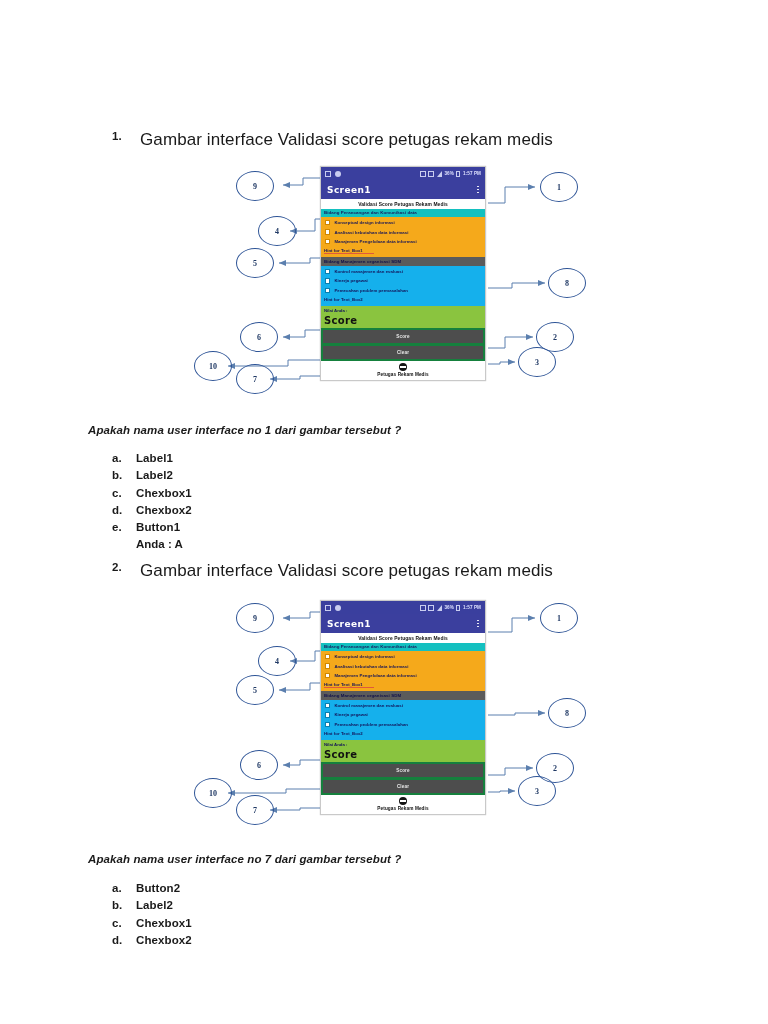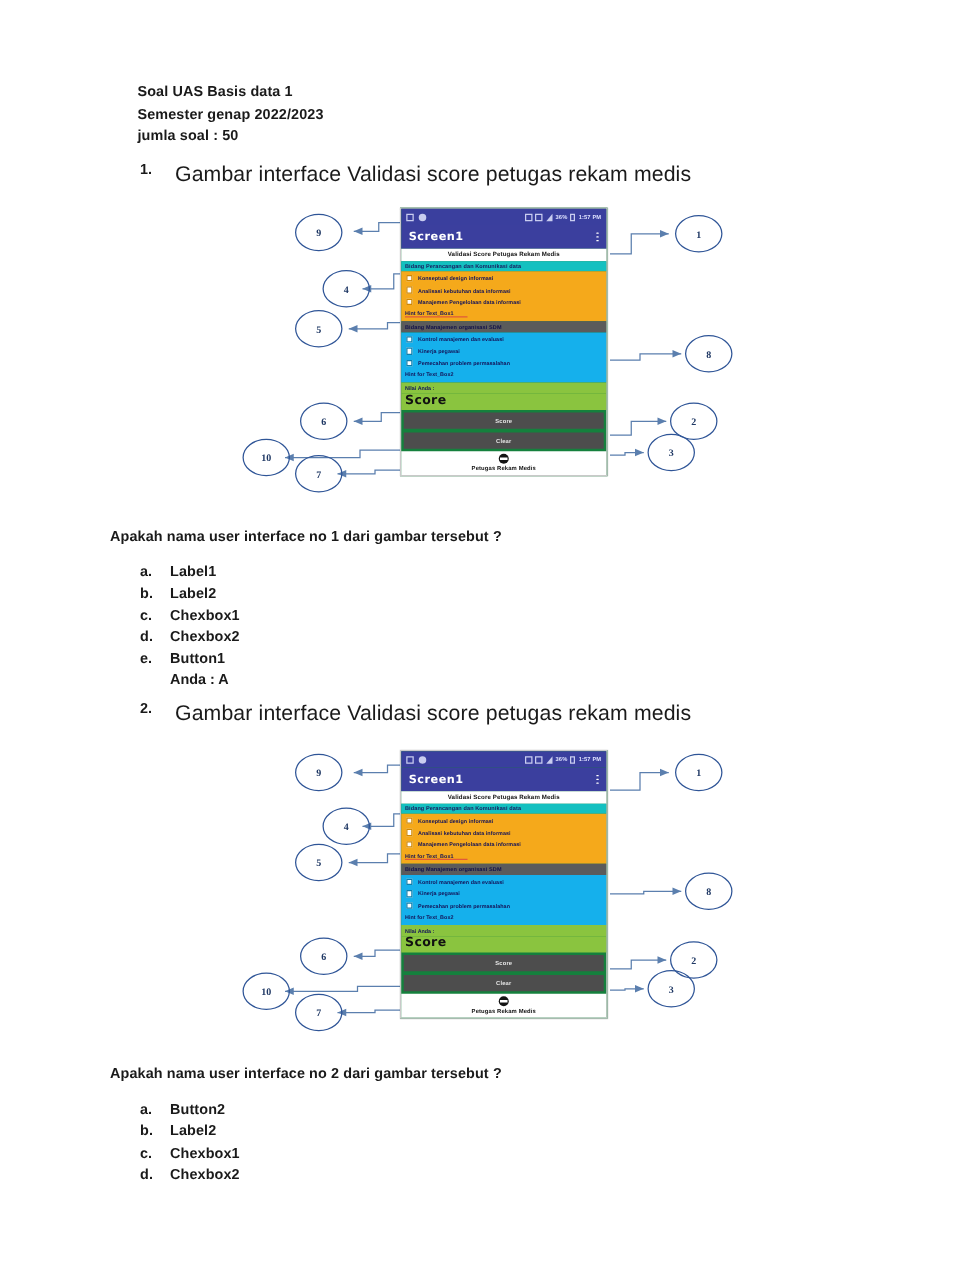--- a/index.html
+++ b/index.html
@@ -25,21 +25,21 @@
     letter-spacing:.1px; white-space:nowrap;
   }
 
   .q-line {
     position:absolute; font-size:17px; font-weight:normal;
     letter-spacing:.1px; white-space:nowrap;
   }
   .q-num { position:absolute; font-size:11.5px; font-weight:bold; }
 
   .ask { position:absolute; left:88px; font-size:11.5px; font-weight:bold;
-         letter-spacing:.1px; white-space:nowrap; }
+         letter-spacing:.1px; white-space:nowrap;font-style:italic; }
 
   .opts { position:absolute; left:112px; }
   .opt {
     display:flex; font-size:11.5px; font-weight:bold;
     line-height:17.3px; letter-spacing:.1px;
   }
   .opt .lbl { width:24px; }
   .opt .txt { }
   .jawab { font-size:11.5px; font-weight:bold; line-height:17.3px;
            padding-left:24px; }
@@ -152,25 +152,20 @@
     background:transparent; font-family:"Liberation Serif", serif;
   }
   .lead { position:absolute; }
   .lead svg { display:block; overflow:visible; }
 </style>
 </head>
 <body>
 
 <div class="page">
 
-  <div class="doc-head">
-    <div class="line">Soal UAS Basis data 1</div>
-    <div class="line">Semester genap 2022/2023</div>
-    <div class="line">jumla soal : 50</div>
-  </div>
 
   <div class="q-num" style="left:112px; top:130px;">1.</div>
   <div class="q-line" style="left:140px; top:130px;">Gambar interface Validasi score petugas rekam medis</div>
 
   <div class="figure" style="left:0; top:0; width:768px; height:1024px; pointer-events:none;">
 
     <div class="lead" style="left:0; top:0;">
       <svg width="768" height="1024">
         <g stroke="#5b7fae" stroke-width="1" fill="none">
 
@@ -429,21 +424,21 @@
       <div class="btn">Score</div>
       <div class="btn">Clear</div>
 
       <div class="footer-area">
         <div class="glyph-circle"></div>
         <div class="footer-txt">Petugas Rekam Medis</div>
       </div>
     </div>
   </div>
 
-  <div class="ask" style="top:853px;">Apakah nama user interface no 2 dari gambar tersebut ?</div>
+  <div class="ask" style="top:853px;">Apakah nama user interface no 7 dari gambar tersebut ?</div>
   <div class="opts" style="top:880px;">
     <div class="opt">
       <span class="lbl">a.</span>
       <span class="txt">Button2</span>
     </div>
     <div class="opt">
       <span class="lbl">b.</span>
       <span class="txt">Label2</span>
     </div>
     <div class="opt">

